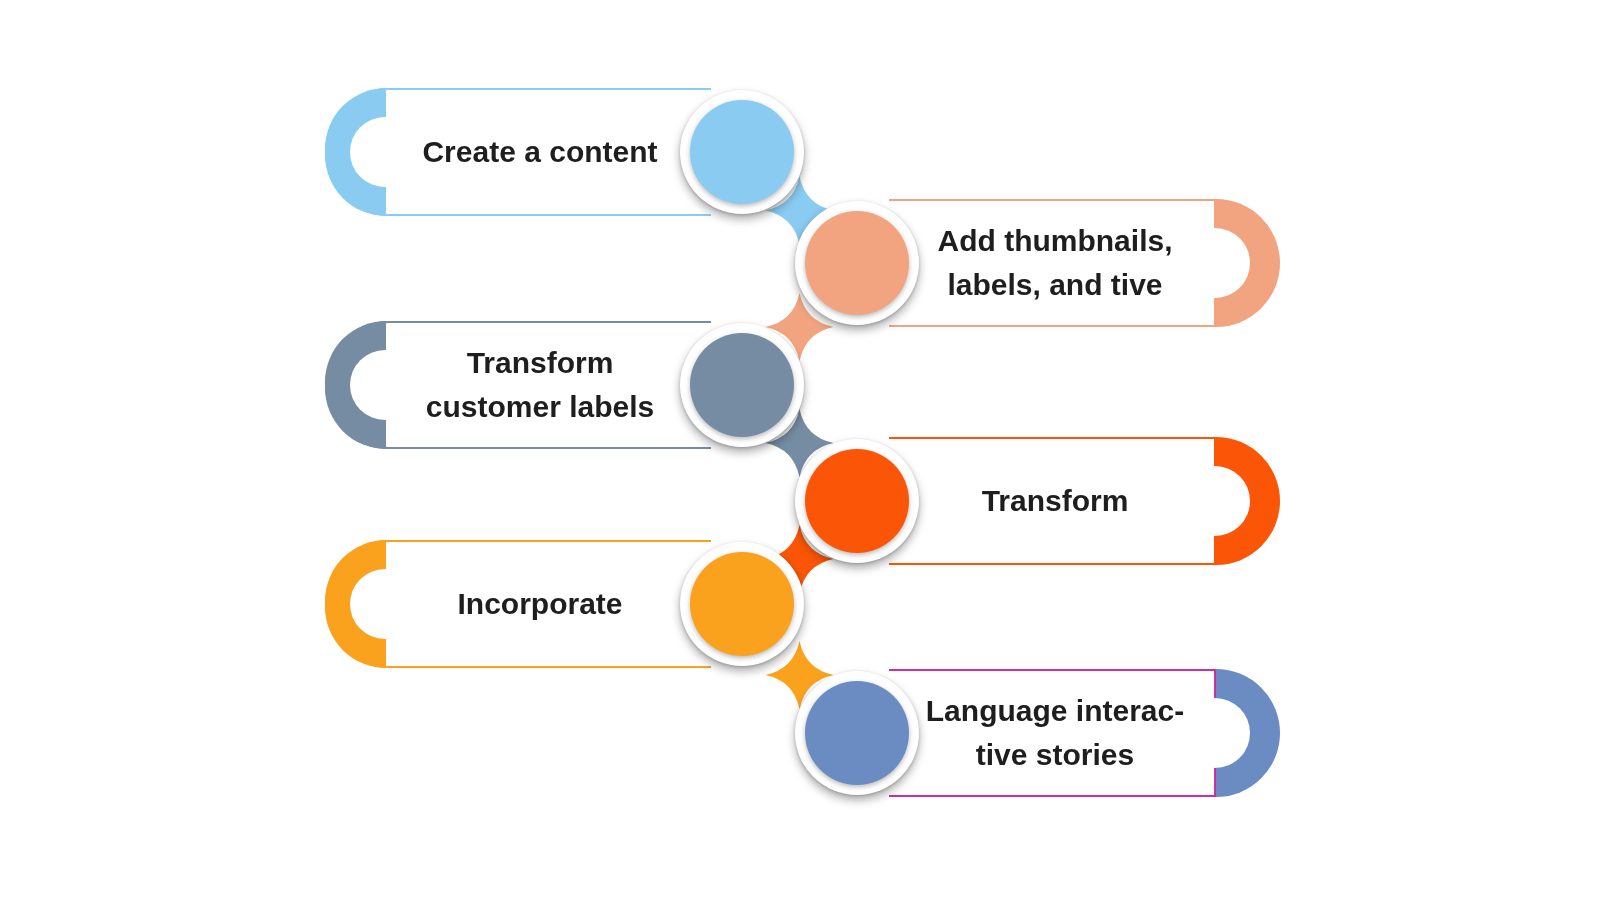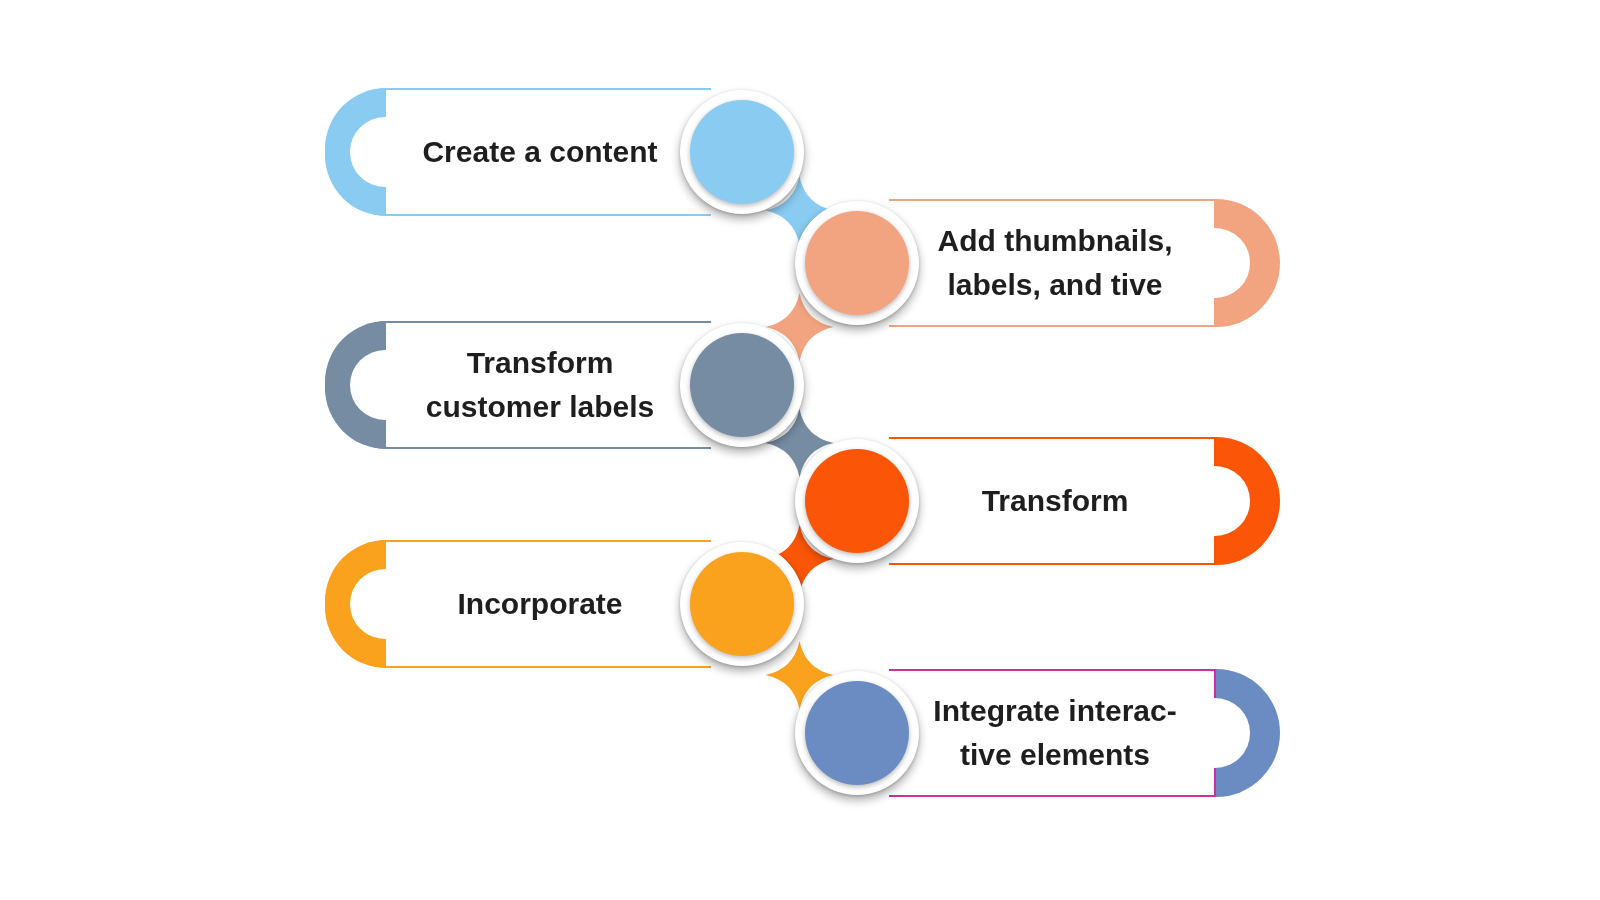--- a/index.html
+++ b/index.html
@@ -117,21 +117,21 @@
     <div class="circle">
       <div class="circle-inner"></div>
     </div>
   </div>
 
   <div class="item right" style="top: 669px; --c: #6B8CC2; --bc: #CC2FA0;">
     <div class="body"></div>
     <div class="cap"></div>
     <div class="notch"></div>
     <div class="label">
-      <div>Integrate interac-</div>
-      <div>tive elements</div>
+      <div>Language interac-</div>
+      <div>tive stories</div>
     </div>
     <div class="circle">
       <div class="circle-inner"></div>
     </div>
   </div>
 
 </div>
 
 </body></html>

